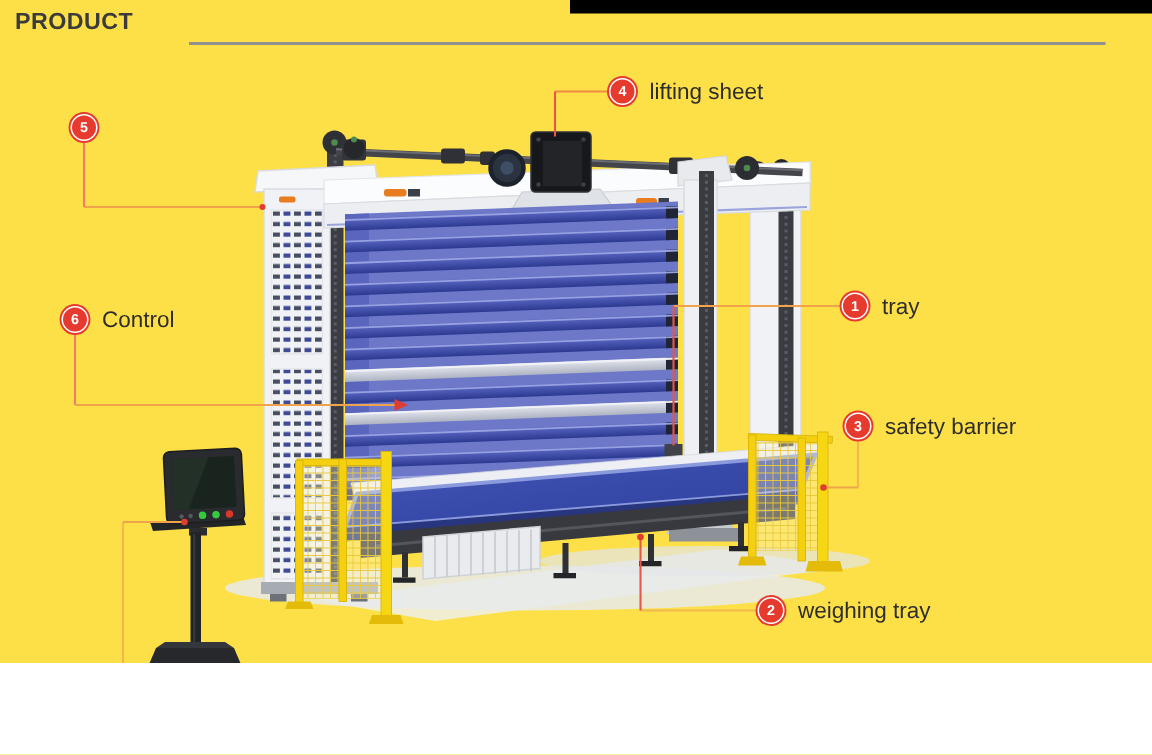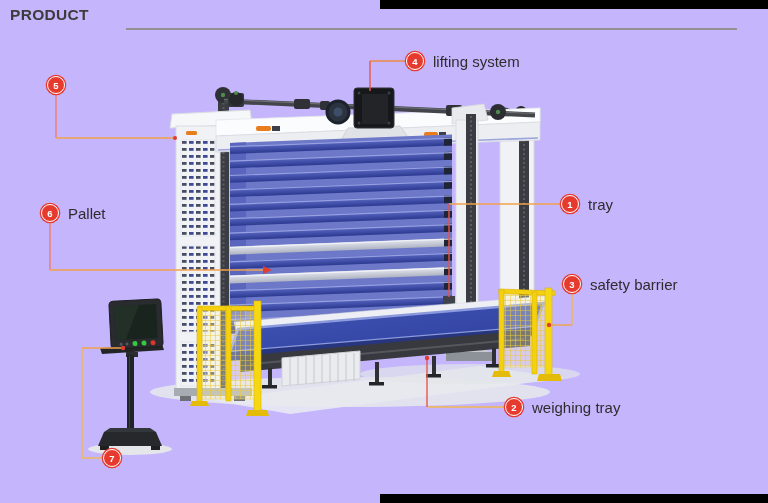--- a/index.html
+++ b/index.html
@@ -1,17 +1,17 @@
 <!DOCTYPE html>
 <html><head>
 <meta charset="utf-8">
 <style>
   html,body{margin:0;padding:0;background:#ffffff;}
   .stage{
-    position:relative;width:768px;height:503px;background:#c4b5fd;overflow:hidden;
+    position:relative;width:768px;height:442px;background:#fde047;overflow:hidden;
     font-family:"Liberation Sans", sans-serif;
   }
   .bar{position:absolute;background:#000;}
   .bar-top{left:380px;top:0;width:388px;height:9px;}
   .bar-bottom{left:380px;top:494px;width:388px;height:9px;}
   .title{
     position:absolute;left:10px;top:5px;font-weight:bold;font-size:15.5px;
     line-height:19px;color:#3b3b3b;letter-spacing:.3px;white-space:pre;
   }
   .rule{position:absolute;left:126px;top:28px;width:611px;height:2px;background:#919191;}
@@ -309,29 +309,29 @@
     <span class="label">weighing tray</span>
   </div>
 
   <div class="callout" style="left:563px;top:275px;">
     <span class="badge">3</span>
     <span class="label">safety barrier</span>
   </div>
 
   <div class="callout" style="left:406px;top:52px;">
     <span class="badge">4</span>
-    <span class="label">lifting system</span>
+    <span class="label">lifting sheet</span>
   </div>
 
   <div class="callout wrap" style="left:47px;top:76px;">
     <span class="badge">5</span>
   </div>
 
   <div class="callout" style="left:41px;top:204px;">
     <span class="badge">6</span>
-    <span class="label">Pallet</span>
+    <span class="label">Control</span>
   </div>
 
   <div class="callout big" style="left:103px;top:449px;">
     <span class="badge">7</span>
   </div>
 
 </div>
 
 </body></html>

